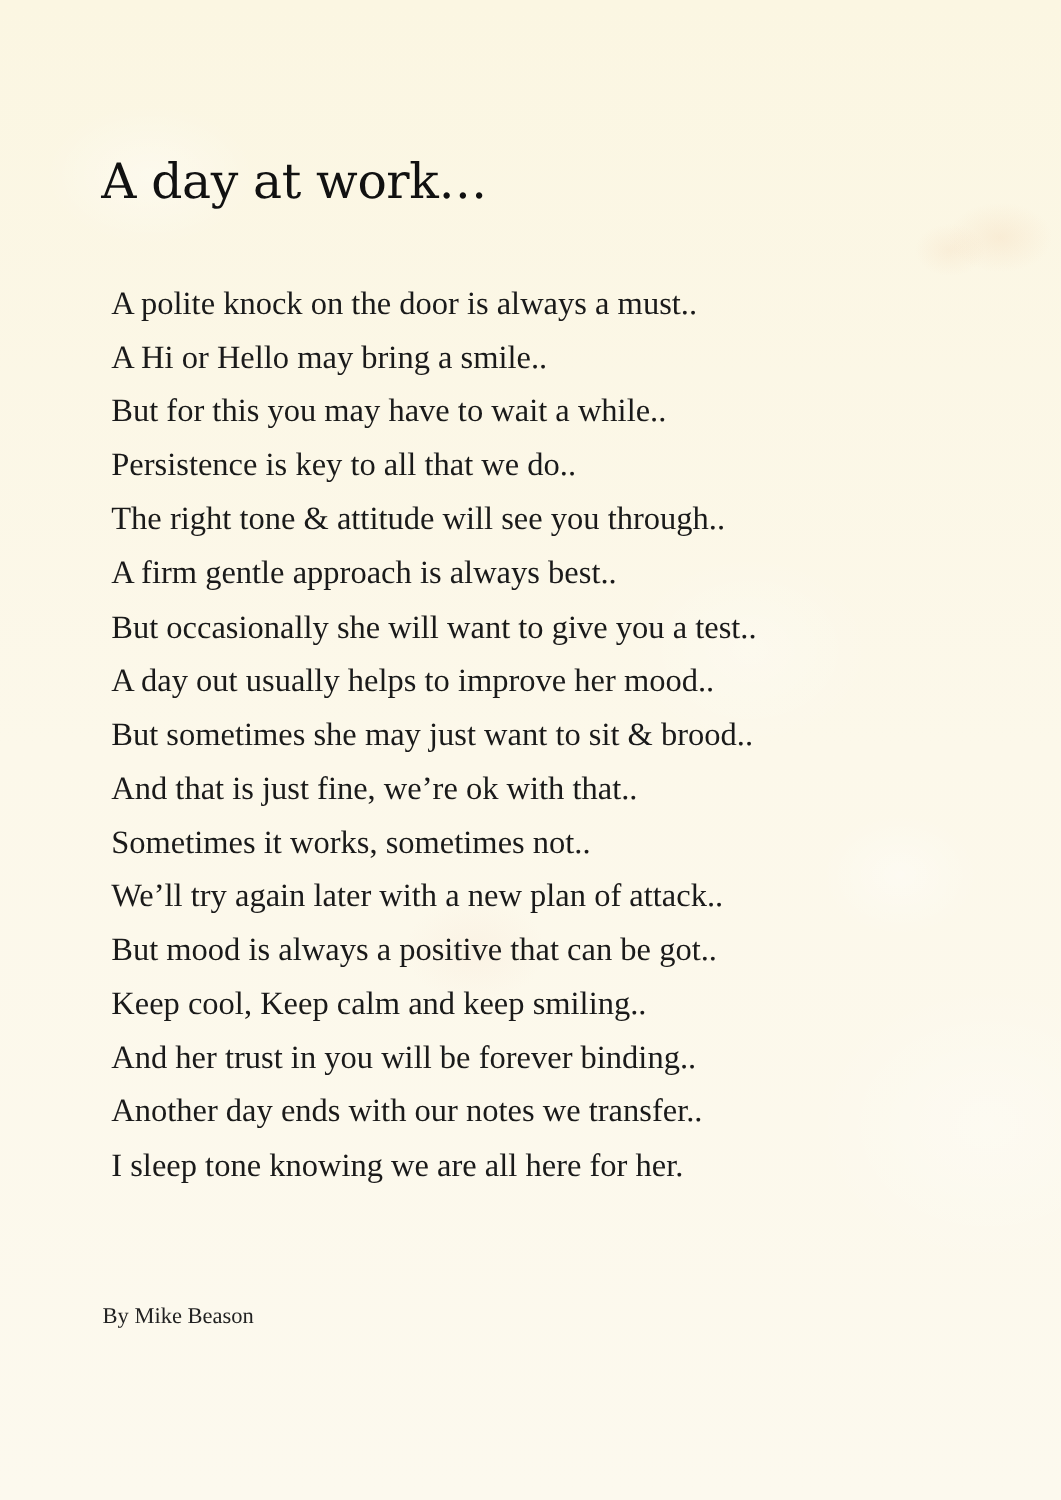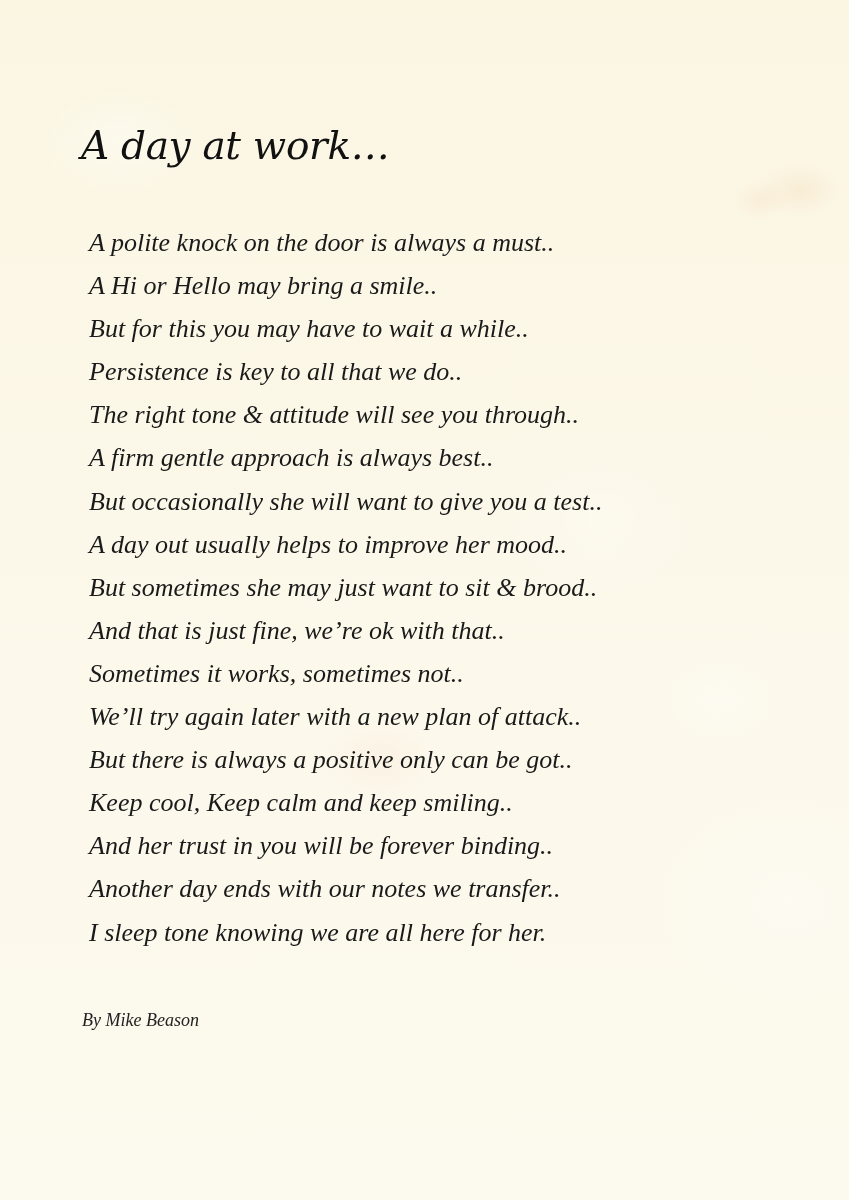--- a/index.html
+++ b/index.html
@@ -21,21 +21,20 @@
         radial-gradient(ellipse 140px 110px at 600px 520px, rgba(255,255,255,0.25), rgba(255,255,255,0) 70%),
         radial-gradient(ellipse 200px 160px at 790px 900px, rgba(255,255,255,0.3), rgba(255,255,255,0) 70%),
         linear-gradient(180deg, #fbf6e2 0%, #fcf8ea 50%, #fcf9ee 100%);
     }
     .page {
       position: absolute;
       left: 0;
       top: 0;
       width: 849px;
       height: 984px;
-      font-style: italic;
     }
     .title {
       position: absolute;
       left: 81px;
       top: 121px;
       margin: 0;
       font-family: "DejaVu Serif", "Liberation Serif", serif;
       font-weight: 400;
       font-size: 39px;
       line-height: 50px;
@@ -55,21 +54,21 @@
       font-family: "Liberation Serif", "DejaVu Serif", serif;
       font-size: 26px;
       line-height: 43.1px;
       height: 43.1px;
       color: #1a1a1a;
       white-space: nowrap;
     }
     .byline {
       position: absolute;
       left: 82px;
-      top: 1008px;
+      top: 1040px;
       margin: 0;
       font-family: "Liberation Serif", "DejaVu Serif", serif;
       font-size: 18px;
       line-height: 24px;
       color: #222222;
       white-space: nowrap;
     }
   </style>
 </head>
 <body>
@@ -83,21 +82,21 @@
     <li class="poem-line">But for this you may have to wait a while..</li>
     <li class="poem-line">Persistence is key to all that we do..</li>
     <li class="poem-line">The right tone &amp; attitude will see you through..</li>
     <li class="poem-line">A firm gentle approach is always best..</li>
     <li class="poem-line">But occasionally she will want to give you a test..</li>
     <li class="poem-line">A day out usually helps to improve her mood..</li>
     <li class="poem-line">But sometimes she may just want to sit &amp; brood..</li>
     <li class="poem-line">And that is just fine, we’re ok with that..</li>
     <li class="poem-line">Sometimes it works, sometimes not..</li>
     <li class="poem-line">We’ll try again later with a new plan of attack..</li>
-    <li class="poem-line">But there is always a positive only can be got..</li>
+    <li class="poem-line">But mood is always a positive that can be got..</li>
     <li class="poem-line">Keep cool, Keep calm and keep smiling..</li>
     <li class="poem-line">And her trust in you will be forever binding..</li>
     <li class="poem-line">Another day ends with our notes we transfer..</li>
     <li class="poem-line">I sleep tone knowing we are all here for her.</li>
   </ul>
 
   <p class="byline">By Mike Beason</p>
 </div>
 
 </body></html>

